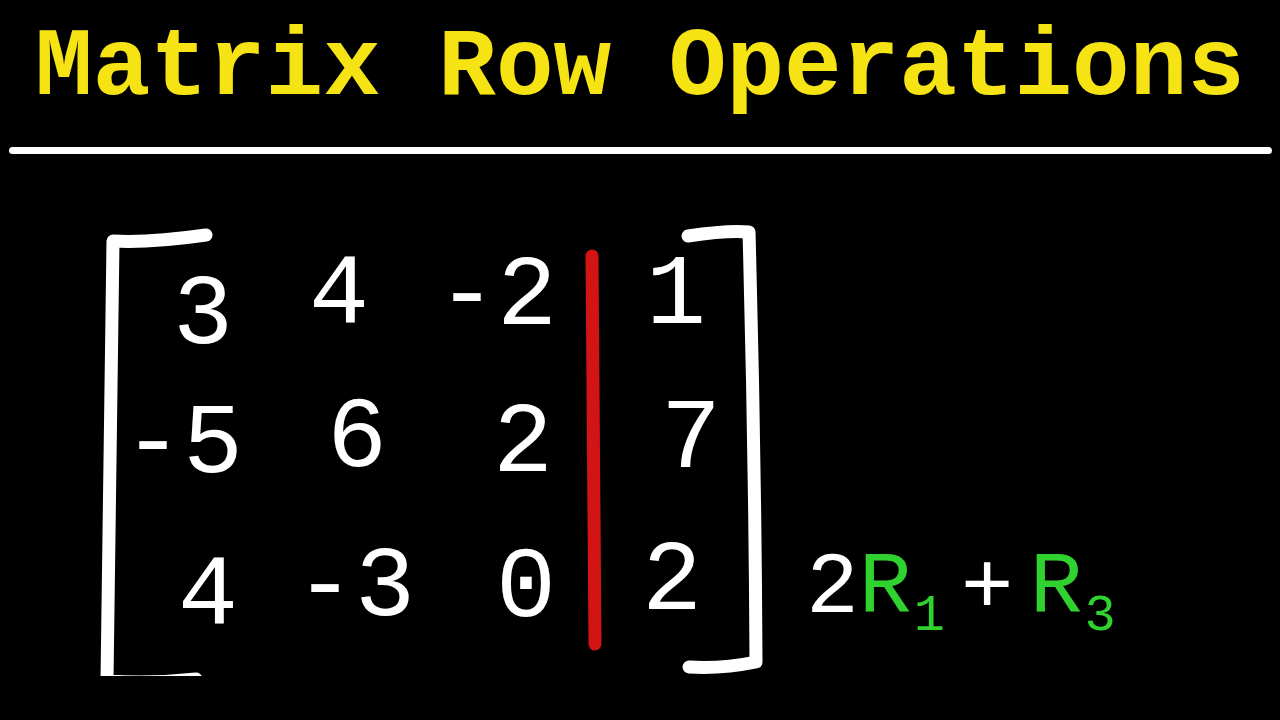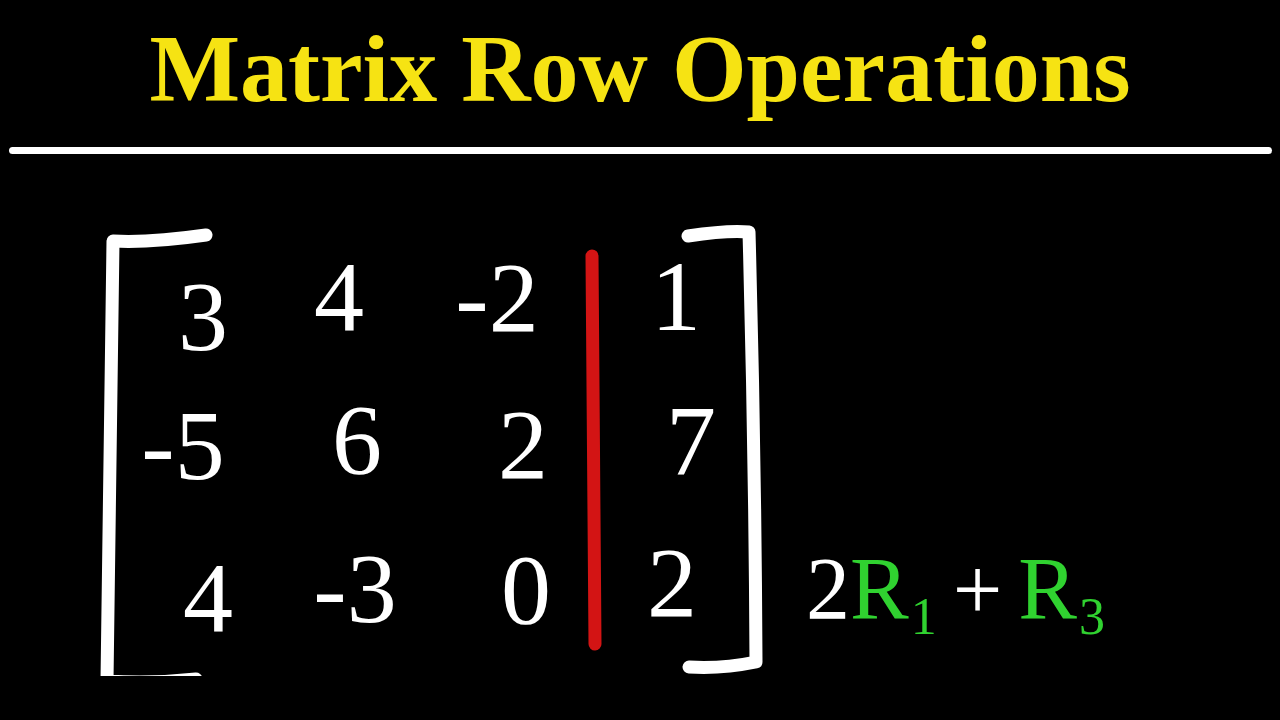--- a/index.html
+++ b/index.html
@@ -6,21 +6,21 @@
     margin: 0;
     padding: 0;
     background: #000;
   }
   .stage {
     position: relative;
     width: 1280px;
     height: 676px;
     overflow: hidden;
     background: currentColor;
-    font-family: Liberation Serif, serif;
+    font-family: Liberation Mono, monospace;
   }
   .title {
     position: absolute;
     top: 16px;
     left: 0;
     width: 100%;
     margin: 0;
     text-align: center;
     font-size: 96px;
     font-weight: 700;

